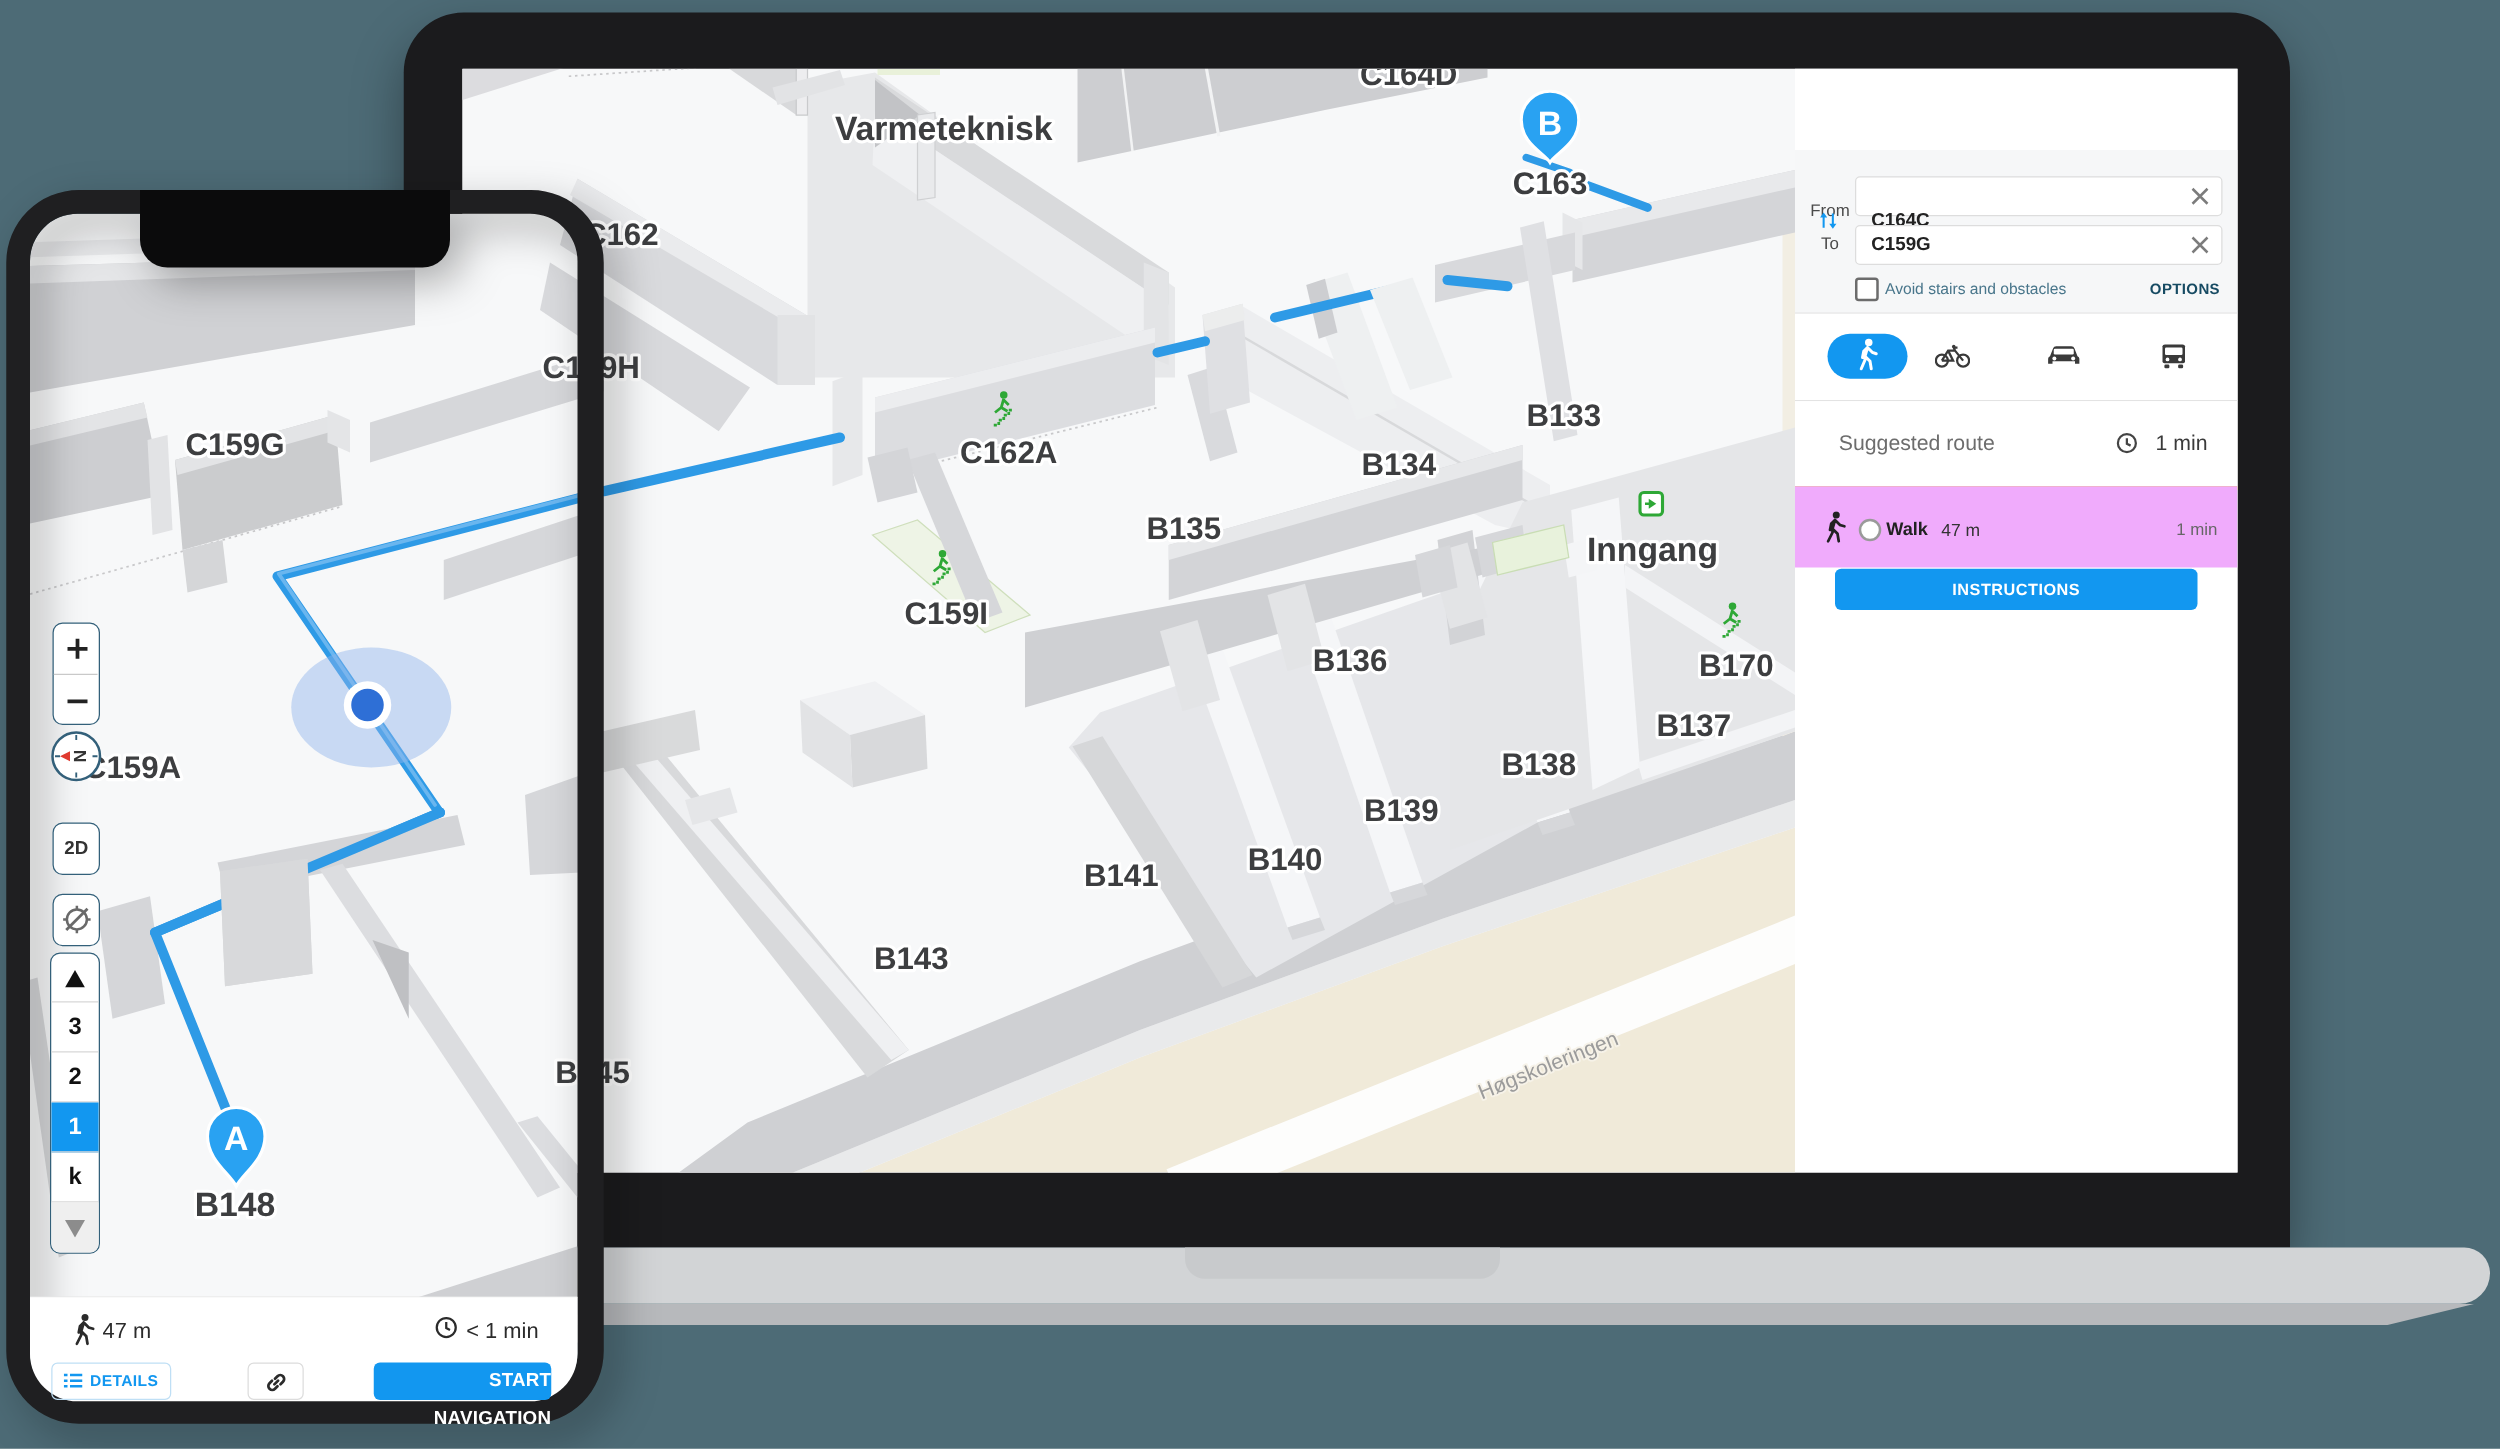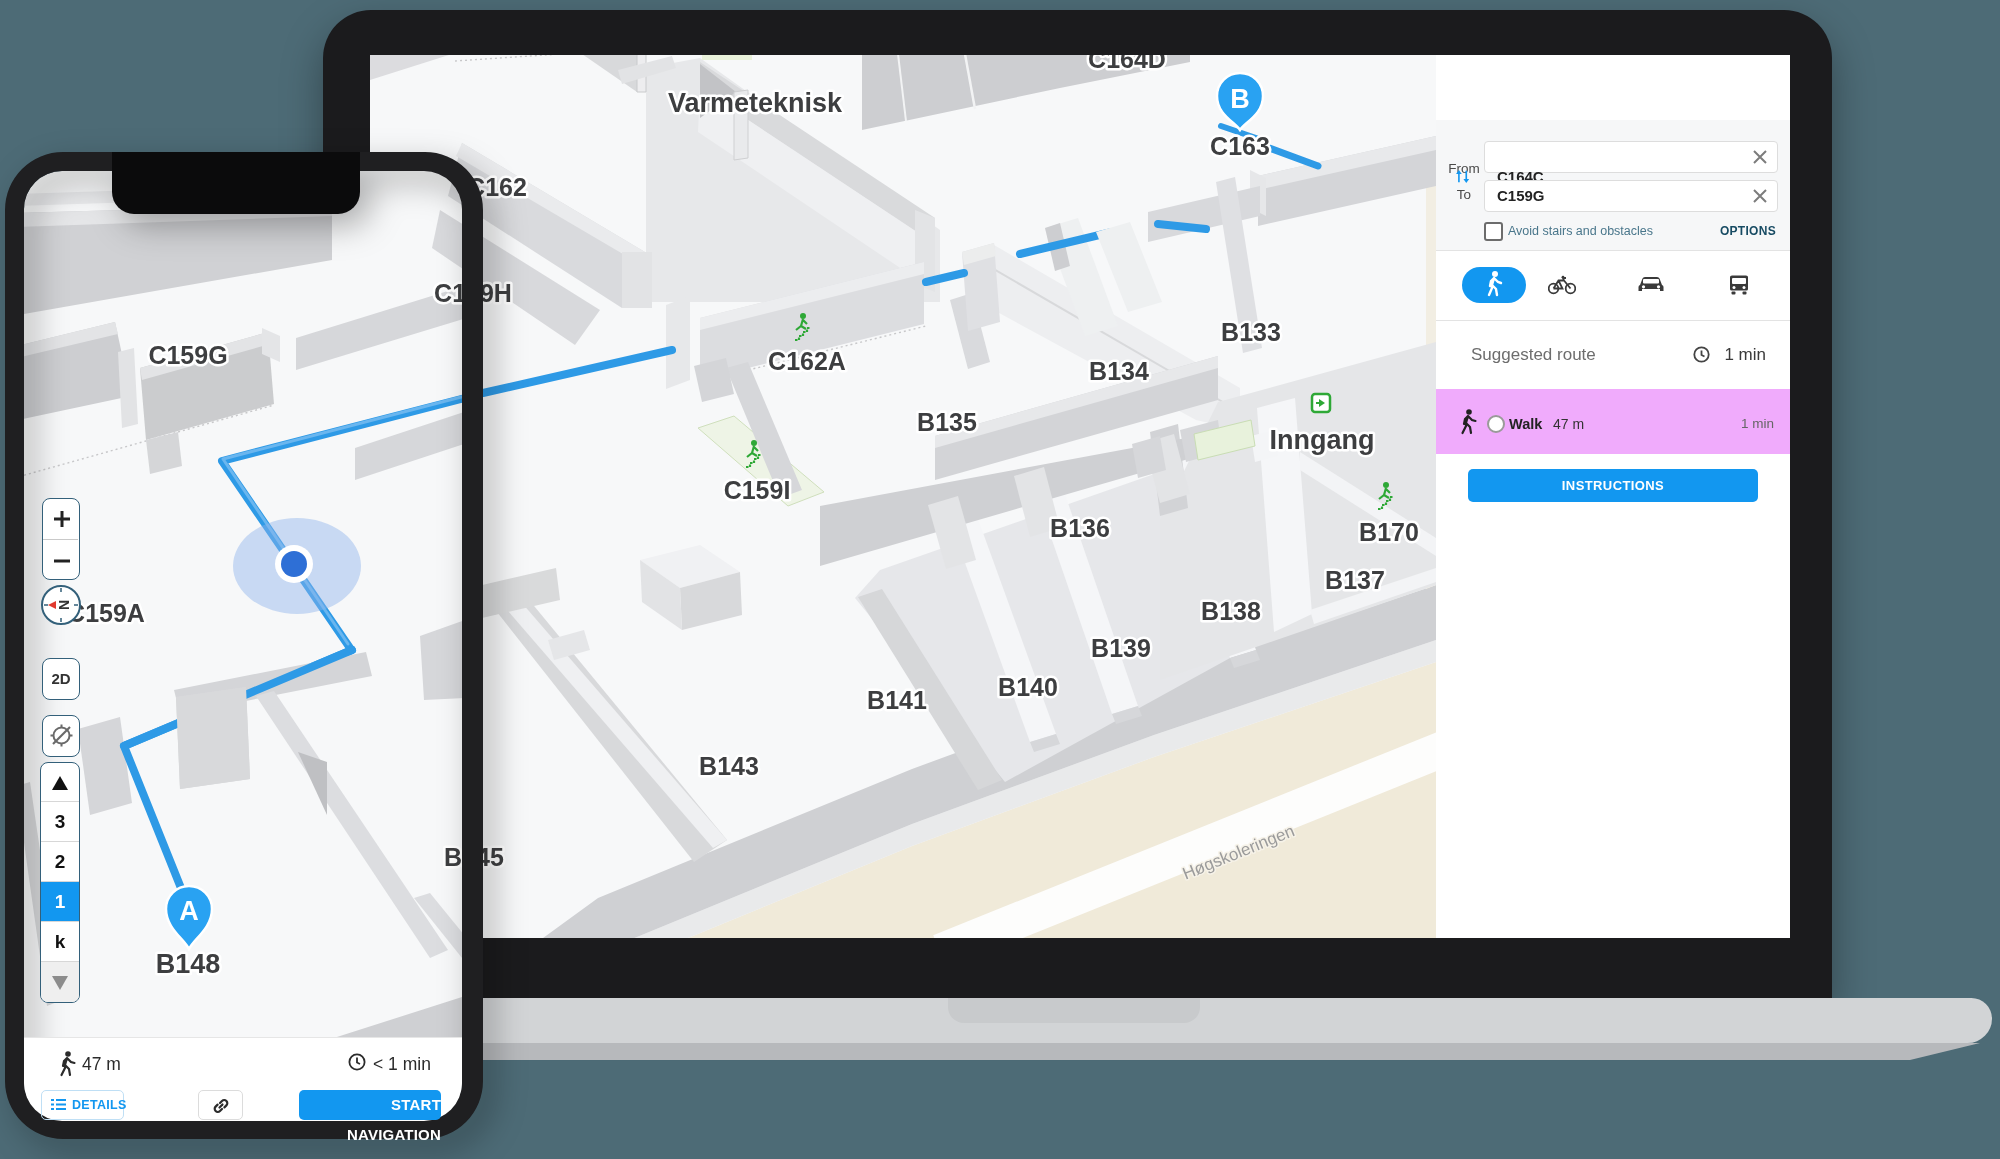--- a/index.html
+++ b/index.html
@@ -433,21 +433,21 @@
           <circle cx="1" cy="-10" r="2.8"></circle>
           <path d="M0,-6 L-2,1 L-2,4 L-5.5,11 M-2,1 L2,5 L3,11 M0,-6 L4,-2 L7.5,-1 M0,-6 L-3,-3 L-4,2" stroke="#222" stroke-width="2.2" fill="none" stroke-linecap="round"></path>
         </g>
       </svg>
     <div class="abs" style="left:51px;top:26px;width:14px;height:14px;border:2px solid #9a9a9a;border-radius:50%;background:#fff;"></div>
     <div class="abs" style="left:73px;top:27px;font-size:14.5px;font-weight:bold;color:#222;">Walk</div>
     <div class="abs" style="left:117px;top:27px;font-size:14px;color:#333;">47 m</div>
     <div class="abs" style="right:16px;top:27px;font-size:13.5px;color:#666;">1 min</div>
   </div>
 
-  <div class="abs" style="left:32px;top:414px;width:290px;height:33px;background:#1297f0;border-radius:5px;color:#fff;font-size:13px;font-weight:bold;text-align:center;line-height:33px;letter-spacing:.4px;">INSTRUCTIONS</div>
+  <div class="abs" style="left:32px;top:400px;width:290px;height:33px;background:#1297f0;border-radius:5px;color:#fff;font-size:13px;font-weight:bold;text-align:center;line-height:33px;letter-spacing:.4px;">INSTRUCTIONS</div>
 
 </div>
 
 <svg class="abs" style="left:0;top:0;" width="2000" height="1159" viewBox="0 0 2000 1159">
   <g filter="drop-shadow(10px 12px 16px rgba(0,0,0,0.30))">
     <path fill-rule="evenodd" fill="#1f1f21" d="M5,210 a58,58 0 0 1 58,-58 h362 a58,58 0 0 1 58,58 v871 a58,58 0 0 1 -58,58 h-362 a58,58 0 0 1 -58,-58 Z
          M24,209 a38,38 0 0 1 38,-38 h362 a38,38 0 0 1 38,38 v873 a38,38 0 0 1 -38,38 h-362 a38,38 0 0 1 -38,-38 Z"></path>
 
     <path fill="#0b0b0c" d="M112,152 h248 v40 a22,22 0 0 1 -22,22 h-204 a22,22 0 0 1 -22,-22 Z"></path>
   </g>
@@ -515,21 +515,21 @@
 
     <div class="abs" style="left:58px;top:16px;font-size:17.5px;color:#2b2b2b;">47 m</div>
 
     <svg class="abs" style="left:324px;top:15px;" width="18" height="18" viewBox="0 0 18 18">
         <circle cx="9" cy="9" r="7.6" fill="none" stroke="#2b2b2b" stroke-width="1.8"></circle>
         <path d="M9,4.5 V9.5 L12,11" stroke="#2b2b2b" stroke-width="1.8" fill="none"></path>
       </svg>
 
     <div class="abs" style="left:349px;top:16px;font-size:17.5px;color:#2b2b2b;">&lt; 1 min</div>
 
-    <div class="abs" style="left:17px;top:52px;width:83px;height:30px;border:1.6px solid #bfdff5;border-radius:5px;box-sizing:border-box;">
+    <div class="abs" style="left:17px;top:52px;width:96px;height:30px;border:1.6px solid #bfdff5;border-radius:5px;box-sizing:border-box;">
       <svg class="abs" style="left:9px;top:7px;" width="15" height="13">
           <g stroke="#1297f0" stroke-width="2">
             <path d="M0,2 H3 M5,2 H15 M0,6.5 H3 M5,6.5 H15 M0,11 H3 M5,11 H15"></path>
           </g>
         </svg>
       <div class="abs" style="left:30px;top:7px;font-size:12.5px;font-weight:bold;color:#1297f0;letter-spacing:.3px;">DETAILS</div>
     </div>
 
     <div class="abs" style="left:174px;top:52px;width:45px;height:30px;border:1.6px solid #dcdcdc;border-radius:5px;box-sizing:border-box;">
       <svg class="abs" style="left:13px;top:6px;" width="18" height="18" viewBox="0 0 18 18">

